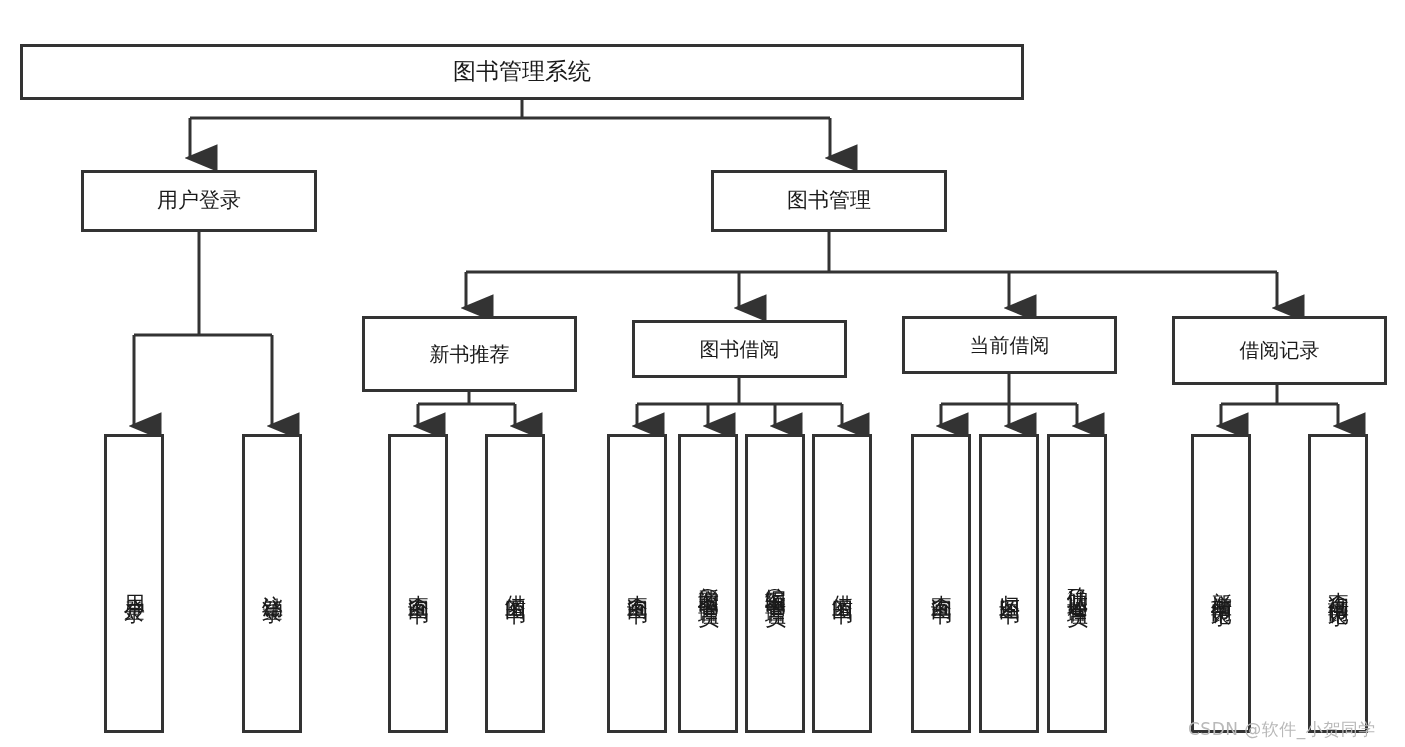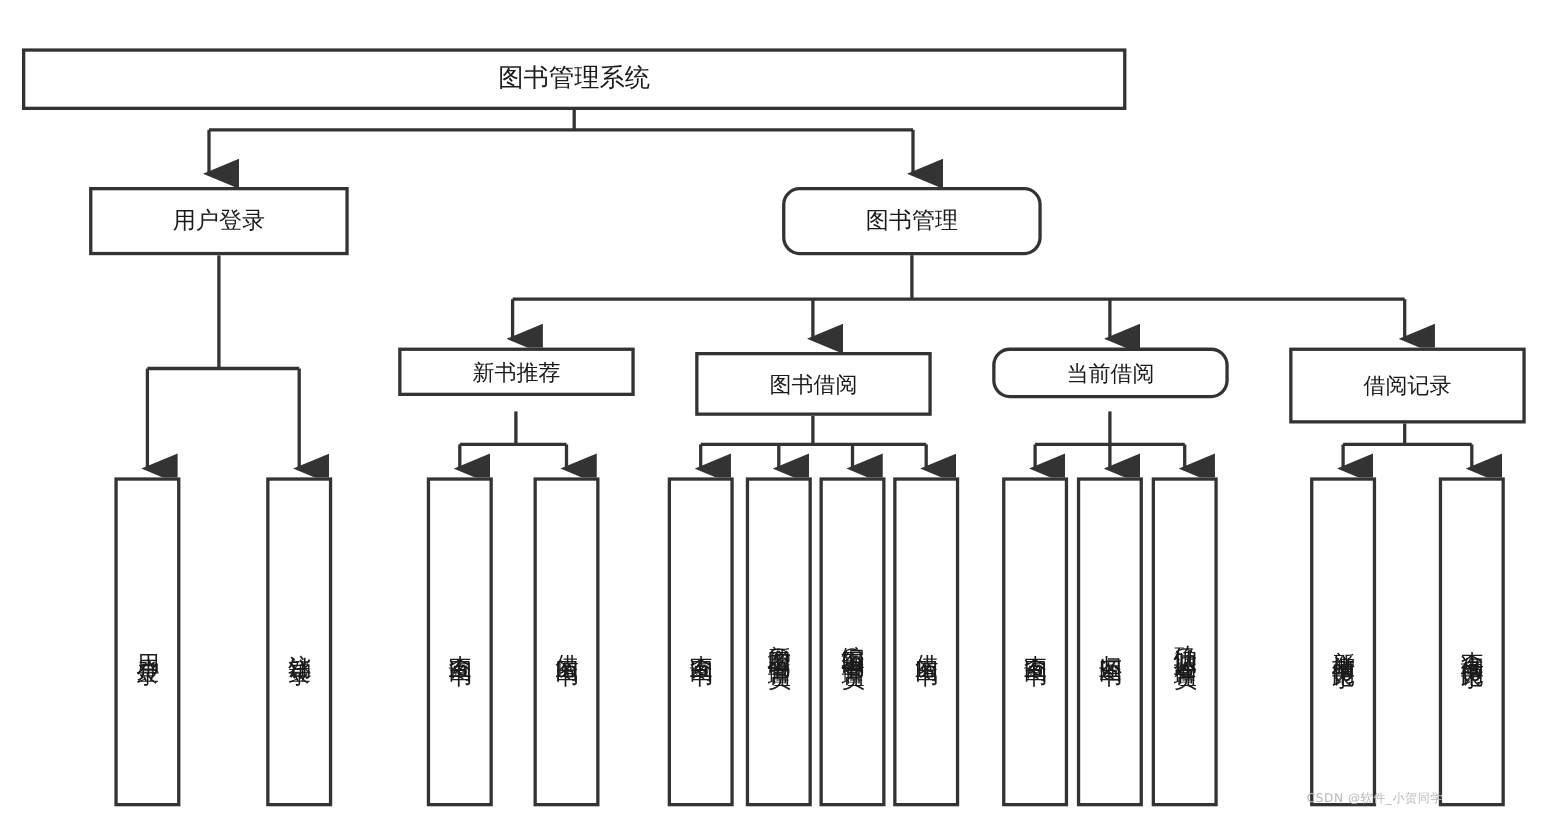--- a/index.html
+++ b/index.html
@@ -49,21 +49,21 @@
     writing-mode: vertical-rl;
     text-orientation: upright;
     font-size: 21px;
     letter-spacing: 3px;
     line-height: 1;
     white-space: nowrap;
   }
   .watermark {
     position: absolute;
     color: #b9b9b9;
-    font-size: 11px;
+    font-size: 17px;
     letter-spacing: 0.5px;
     white-space: nowrap;
     user-select: none;
   }
 </style>
 </head>
 <body>
 
 <div id="canvas">
 
@@ -119,31 +119,31 @@
     </g>
   </svg>
 
   <div class="node node-root" style="left:20px; top:12px; width:1004px; height:56px;margin-top:32px;">
     <span class="label">图书管理系统</span>
   </div>
 
   <div class="node node-l2" style="left:81px; top:170px; width:236px; height:62px;">
     <span class="label">用户登录</span>
   </div>
-  <div class="node node-l2" style="left:711px; top:170px; width:236px; height:62px;border-radius:16px;">
+  <div class="node node-l2" style="left:711px; top:170px; width:236px; height:62px;">
     <span class="label">图书管理</span>
   </div>
 
-  <div class="node node-l3" style="left:362px; top:316px; width:215px; height:44px;">
+  <div class="node node-l3" style="left:362px; top:316px; width:215px; height:76px;">
     <span class="label">新书推荐</span>
   </div>
   <div class="node node-l3" style="left:632px; top:320px; width:215px; height:58px;">
     <span class="label">图书借阅</span>
   </div>
-  <div class="node node-l3" style="left:902px; top:316px; width:215px; height:46px;border-radius:16px;">
+  <div class="node node-l3" style="left:902px; top:316px; width:215px; height:58px;">
     <span class="label">当前借阅</span>
   </div>
   <div class="node node-l3" style="left:1172px; top:316px; width:215px; height:69px;">
     <span class="label">借阅记录</span>
   </div>
 
   <div class="node node-leaf" style="left:104px; top:434px; width:60px; height:299px;">
     <span class="label">用户登录</span>
   </div>
   <div class="node node-leaf" style="left:242px; top:434px; width:60px; height:299px;">

